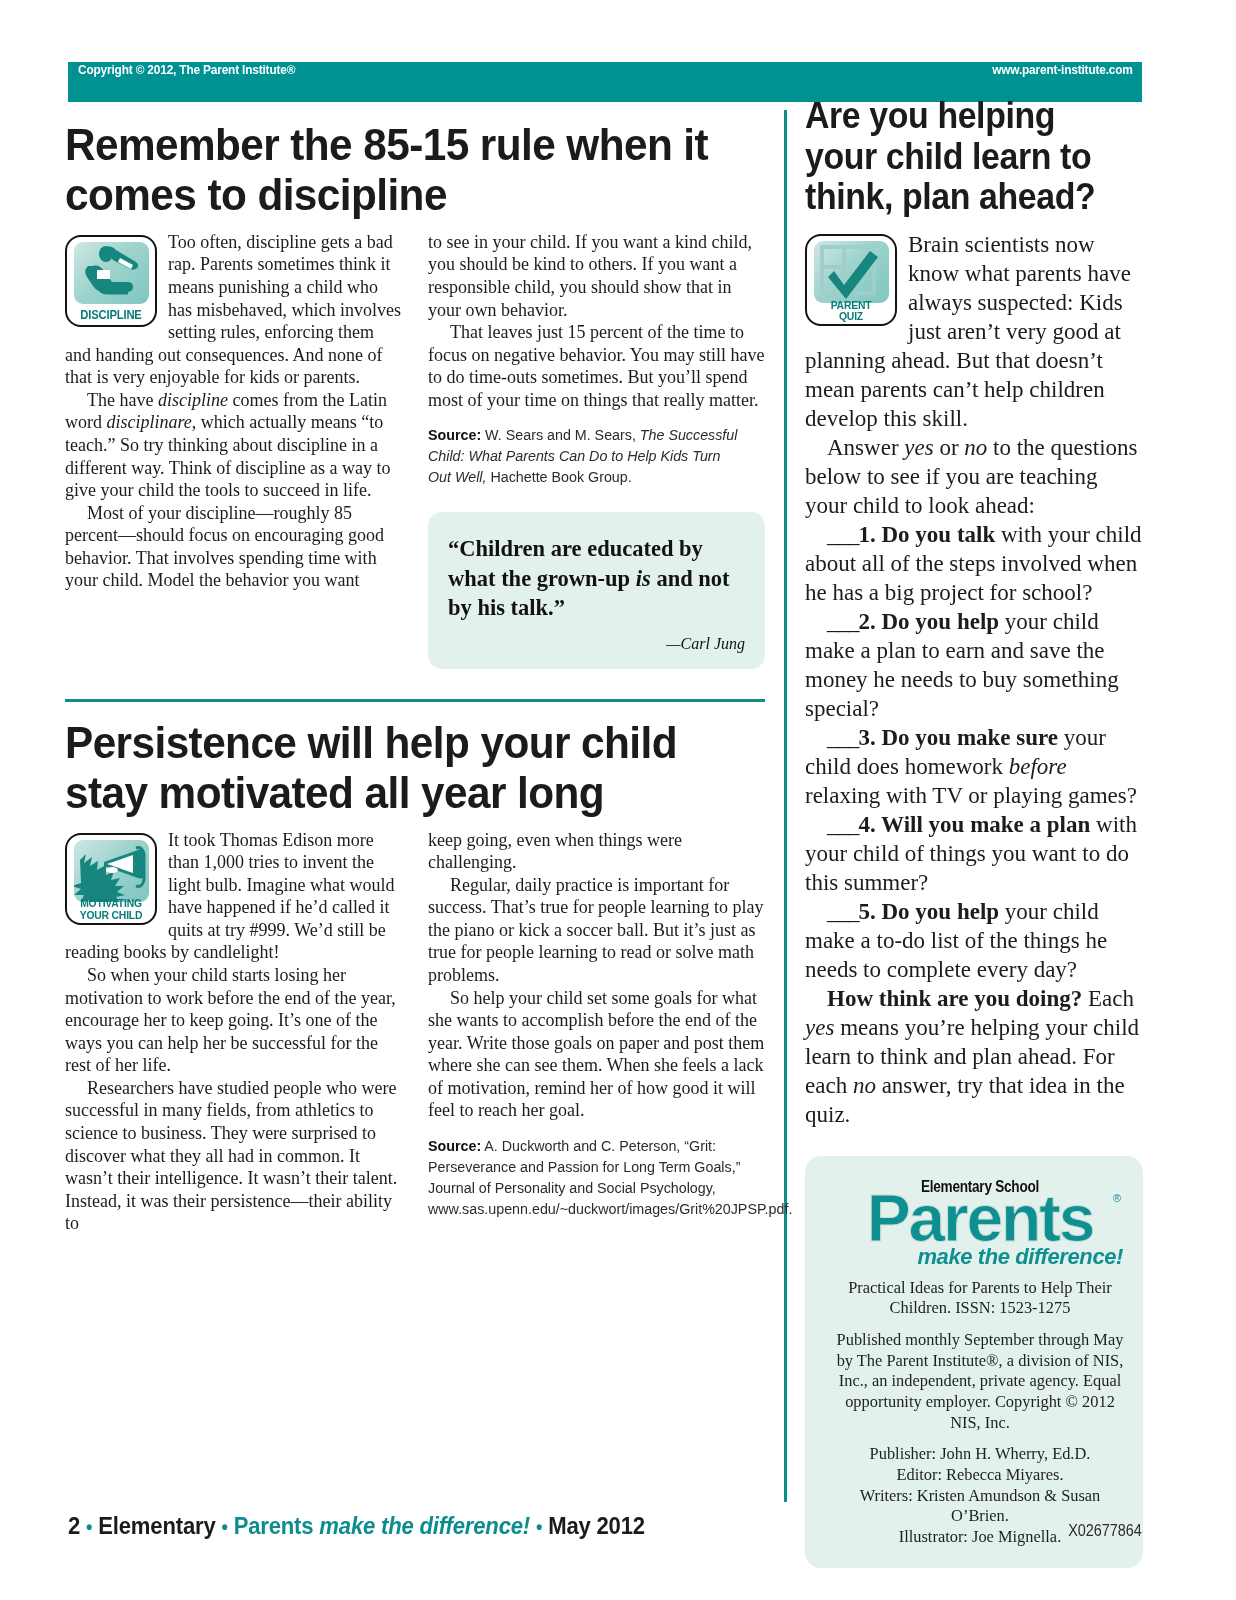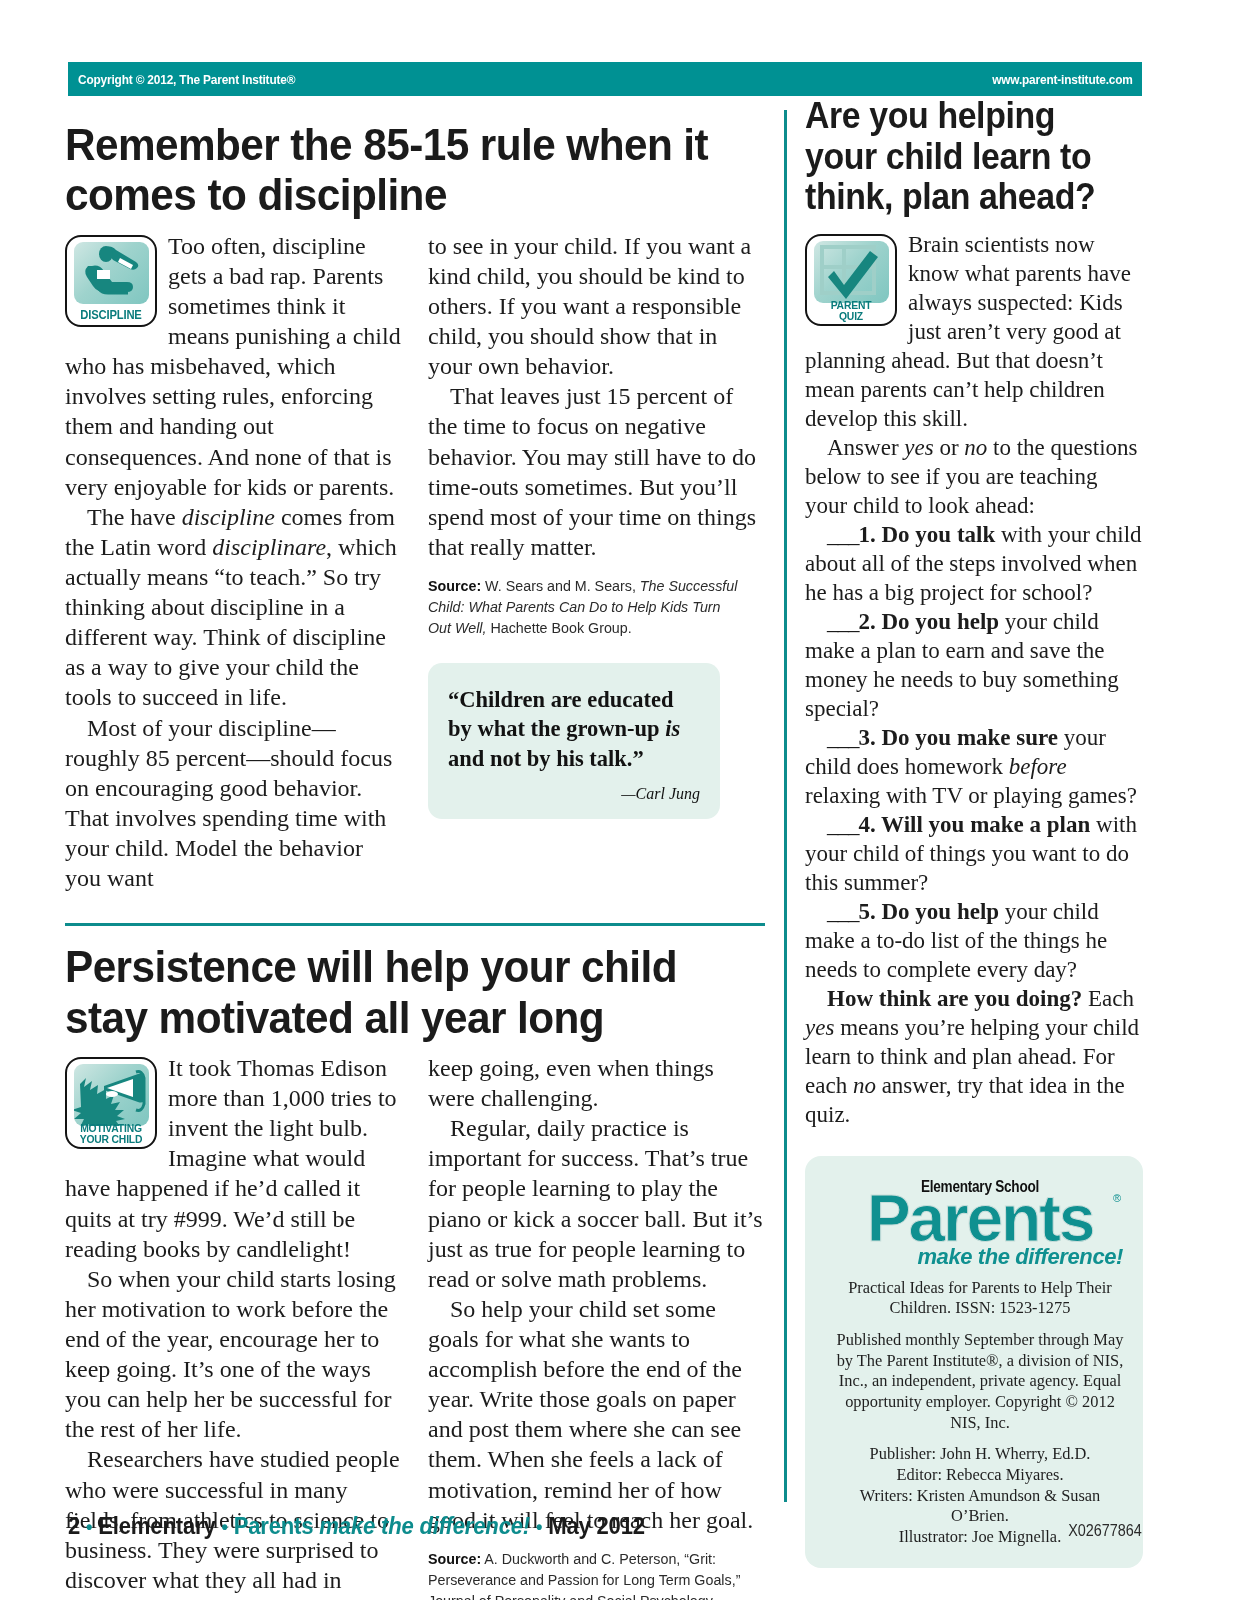--- a/index.html
+++ b/index.html
@@ -21,24 +21,23 @@
     width: 1236px;
     height: 1600px;
   }
 
   
   .header-bar {
     position: absolute;
     left: 68px;
     top: 62px;
     width: 1074px;
-    height: 34px;
+    height: 40px;
     background: #009193;
     display: flex;
-    align-items: center;
     justify-content: space-between;
     box-sizing: border-box;
     padding: 0 9px 0 10px;
   }
   .header-bar span {
     color: #ffffff;
     font-family: "Liberation Sans Narrow", "Liberation Sans", sans-serif;
     font-weight: bold;
     font-size: 13.5px;
     letter-spacing: -0.2px;
@@ -95,21 +94,21 @@
   
   .two-cols {
     display: flex;
     gap: 26px;
   }
   .col {
     width: 337px;
   }
   p.body {
     margin: 0;
-    font-size: 24px;
+    font-size: 18px;
     line-height: 1.255;
     text-align: left;
     color: #1c1c1c;
   }
   p.body + p.body {
     text-indent: 22px;
   }
   p.body.noindent { text-indent: 0; }
 
   
@@ -165,21 +164,21 @@
   p.source b { font-weight: bold; color: #111; }
   p.source i { font-style: italic; }
 
   
   .pullquote {
     margin-top: 24px;
     background: #e3f1ec;
     border-radius: 14px;
     padding: 22px 20px 16px 20px;
     box-sizing: border-box;
-    width: 292px;
+    width: 337px;
   }
   .pullquote .q {
     font-size: 22.5px;
     font-weight: bold;
     line-height: 1.31;
     color: #121212;
     margin: 0;
   }
   .pullquote .attrib {
     margin: 12px 0 0 0;

